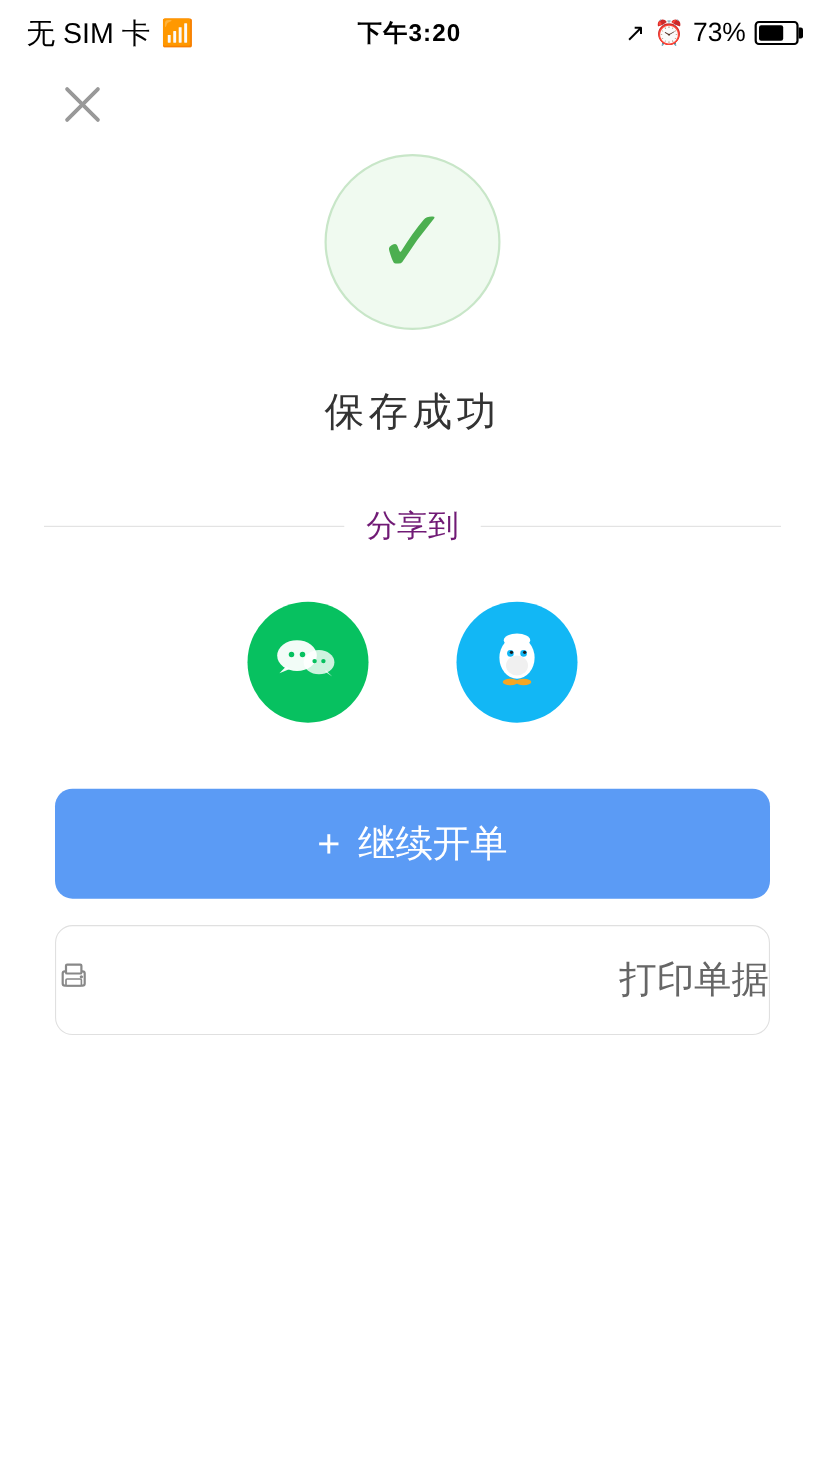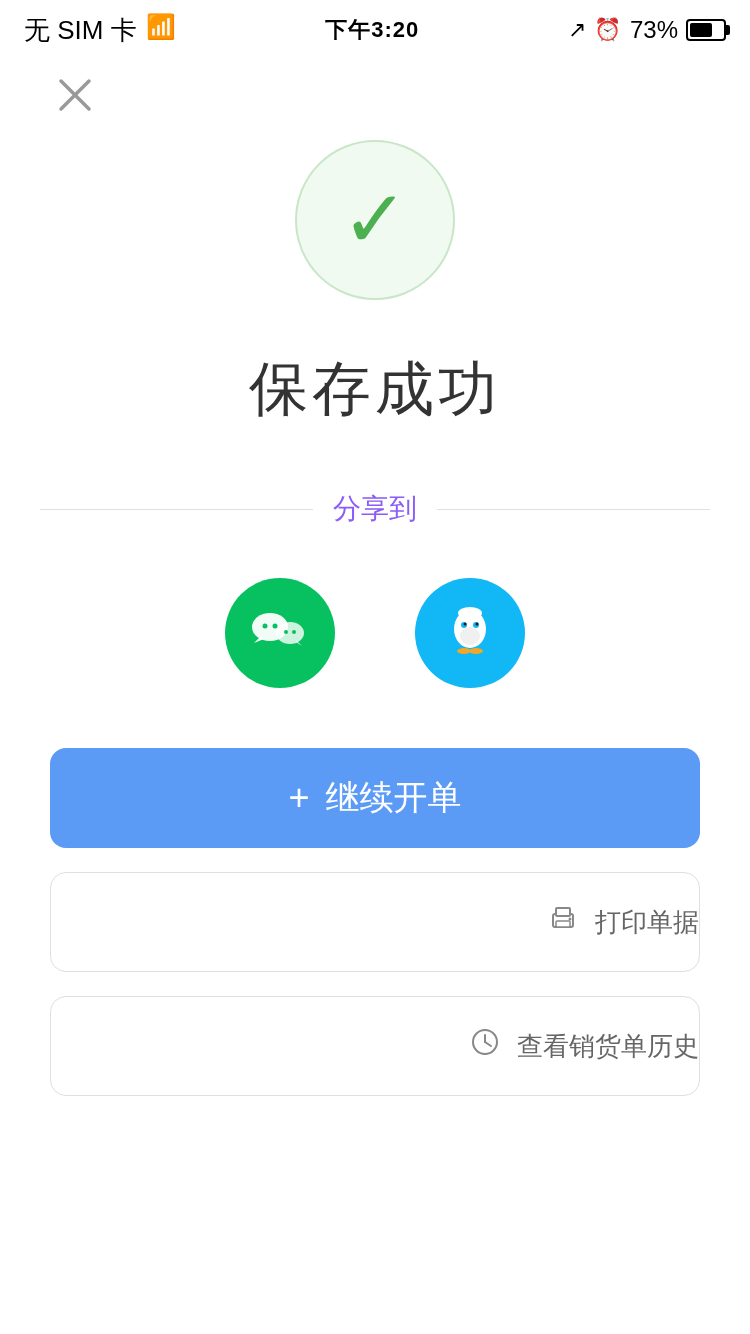--- a/index.html
+++ b/index.html
@@ -18,20 +18,21 @@
       width: 100%;
       height: 60px;
       background: #ffffff;
       display: flex;
       align-items: center;
       justify-content: space-between;
       padding: 0 24px;
     }
     .status-left {
       display: flex;
+      align-items: center;
       gap: 10px;
       font-size: 26px;
       font-weight: 500;
       color: #000;
     }
     .wifi-icon {
       display: inline-block;
       font-size: 24px;
     }
     .status-center {
@@ -113,21 +114,21 @@
       margin-bottom: 50px;
     }
     .checkmark {
       color: #4caf50;
       font-size: 80px;
       line-height: 1;
     }
 
     
     .success-title {
-      font-size: 59px;
+      font-size: 36px;
       font-weight: 500;
       color: #333333;
       margin-bottom: 60px;
       letter-spacing: 4px;
     }
 
     
     .share-section {
       width: 100%;
       padding: 0 40px;
@@ -139,21 +140,21 @@
       gap: 20px;
       margin-bottom: 50px;
     }
     .divider-line {
       flex: 1;
       height: 1px;
       background: #e0e0e0;
     }
     .share-label {
       font-size: 28px;
-      color: #8b5cf6;
+      color: #701a75;
       white-space: nowrap;
     }
     .share-icons {
       display: flex;
       justify-content: center;
       gap: 80px;
       align-items: center;
     }
 
     
@@ -212,24 +213,24 @@
       font-weight: 400;
     }
     .btn-secondary {
       width: 100%;
       height: 100px;
       background: #ffffff;
       border: 1px solid #e0e0e0;
       border-radius: 16px;
       display: flex;
       align-items: center;
-      justify-content: flex-end;
+      justify-content: space-between;
       gap: 16px;
       cursor: pointer;
-      font-size: 26px;
+      font-size: 34px;
       color: #666666;
       font-weight: 400;
     }
   </style>
 </head>
 <body>
 
 <div class="status-bar">
   <div class="status-left">
     <span>无 SIM 卡</span>
@@ -321,25 +322,15 @@
         <svg width="32" height="32" viewBox="0 0 32 32" fill="none" xmlns="http://www.w3.org/2000/svg">
           <rect x="6" y="12" width="20" height="13" rx="2" stroke="#888" stroke-width="2" fill="white"></rect>
           <rect x="9" y="6" width="14" height="8" rx="1" stroke="#888" stroke-width="2" fill="white"></rect>
           <rect x="9" y="19" width="14" height="6" rx="1" stroke="#888" stroke-width="1.5" fill="white"></rect>
           <circle cx="23" cy="17" r="1.5" fill="#888"></circle>
         </svg>
       </span>
       <span>打印单据</span>
     </button>
 
-    <button class="btn-secondary">
-      <span style="font-size:32px; color:#888;">
-        <svg width="32" height="32" viewBox="0 0 32 32" fill="none" xmlns="http://www.w3.org/2000/svg">
-          <circle cx="16" cy="16" r="12" stroke="#888" stroke-width="2" fill="white"></circle>
-          <line x1="16" y1="9" x2="16" y2="16" stroke="#888" stroke-width="2" stroke-linecap="round"></line>
-          <line x1="16" y1="16" x2="22" y2="20" stroke="#888" stroke-width="2" stroke-linecap="round"></line>
-        </svg>
-      </span>
-      <span>查看销货单历史</span>
-    </button>
   </div>
 
 </div>
 
 </body></html>

